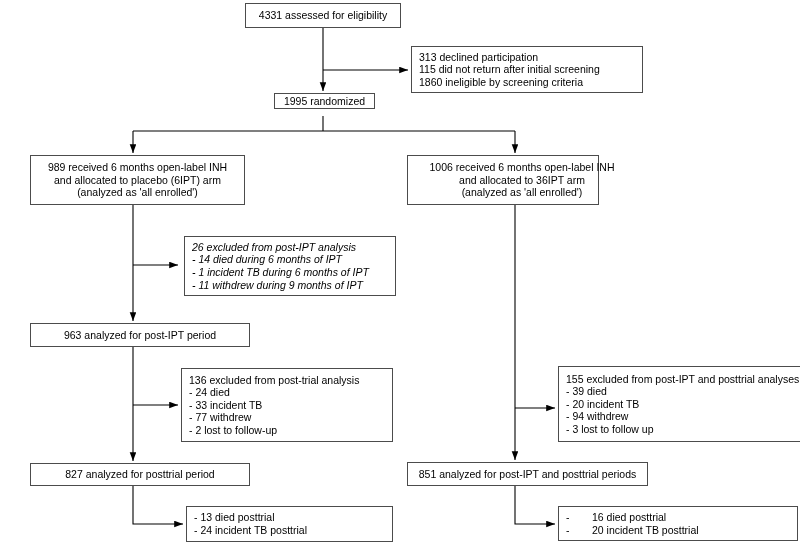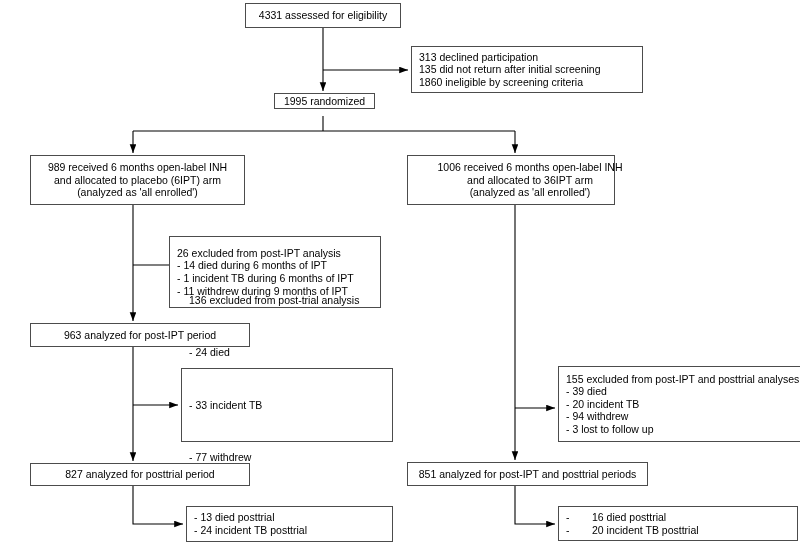--- a/index.html
+++ b/index.html
@@ -98,52 +98,52 @@
       <path d="M492,486 L492,524 L532,524" marker-end="url(#arrow)"></path>
     </g>
   </svg>
 
   <div class="node center" style="left:222px; top:3px; width:156px; height:25px;">
     <span class="line">4331 assessed for eligibility</span>
   </div>
 
   <div class="node left" style="left:388px; top:46px; width:232px; height:47px;">
     <span class="line">313 declined participation</span>
-    <span class="line">135 did not return after initial screening</span>
+    <span class="line">115 did not return after initial screening</span>
     <span class="line">1860 ineligible by screening criteria</span>
   </div>
 
   <div class="node center" style="left:251px; top:93px; width:101px; height:16px;">
     <span class="line">1995 randomized</span>
   </div>
 
   <div class="node center" style="left:7px; top:155px; width:215px; height:50px;">
     <span class="line">989 received 6 months open-label INH</span>
     <span class="line">and allocated to placebo (6IPT) arm</span>
     <span class="line">(analyzed as 'all enrolled')</span>
   </div>
 
-  <div class="node center" style="left:384px; top:155px; width:208px; height:50px;padding-left:45px;">
+  <div class="node center" style="left:384px; top:155px; width:192px; height:50px;padding-left:45px;">
     <span class="line">1006 received 6 months open-label INH</span>
     <span class="line">and allocated to 36IPT arm</span>
     <span class="line">(analyzed as 'all enrolled')</span>
   </div>
 
-  <div class="node left" style="left:146px; top:236px; width:212px; height:72px;">
+  <div class="node left" style="left:161px; top:236px; width:212px; height:60px;font-style:italic;">
     <span class="line">26 excluded from post-IPT analysis</span>
     <span class="line">- 14 died during 6 months of IPT</span>
     <span class="line">- 1 incident TB during 6 months of IPT</span>
     <span class="line">- 11 withdrew during 9 months of IPT</span>
   </div>
 
   <div class="node center" style="left:7px; top:323px; width:220px; height:24px;">
     <span class="line">963 analyzed for post-IPT period</span>
   </div>
 
-  <div class="node left" style="left:158px; top:368px; width:212px; height:74px;gap:40px;">
+  <div class="node left" style="left:158px; top:368px; width:212px; height:74px;">
     <span class="line">136 excluded from post-trial analysis</span>
     <span class="line">- 24 died</span>
     <span class="line">- 33 incident TB</span>
     <span class="line">- 77 withdrew</span>
     <span class="line">- 2 lost to follow-up</span>
   </div>
 
   <div class="node left" style="left:535px; top:366px; width:253px; height:76px;">
     <span class="line">155 excluded from post-IPT and posttrial analyses</span>
     <span class="line">- 39 died</span>

